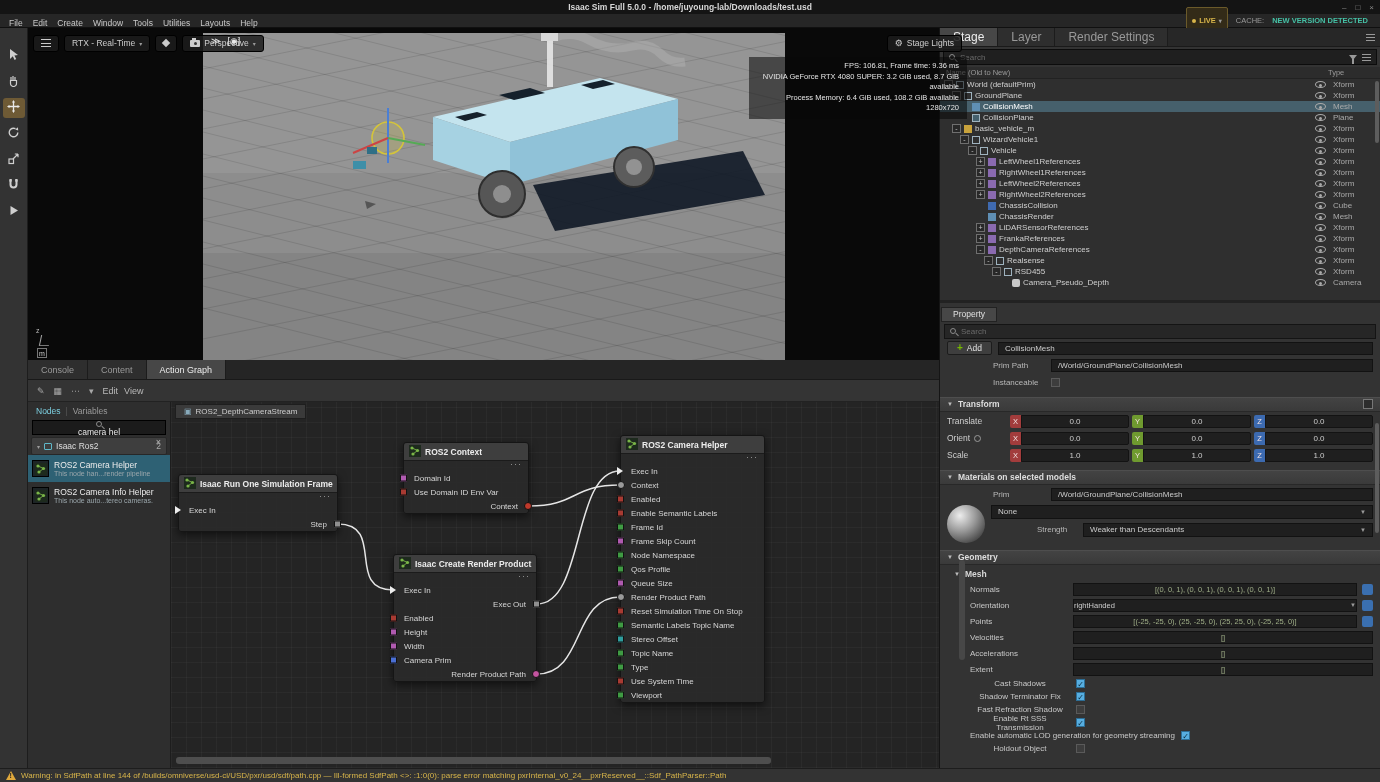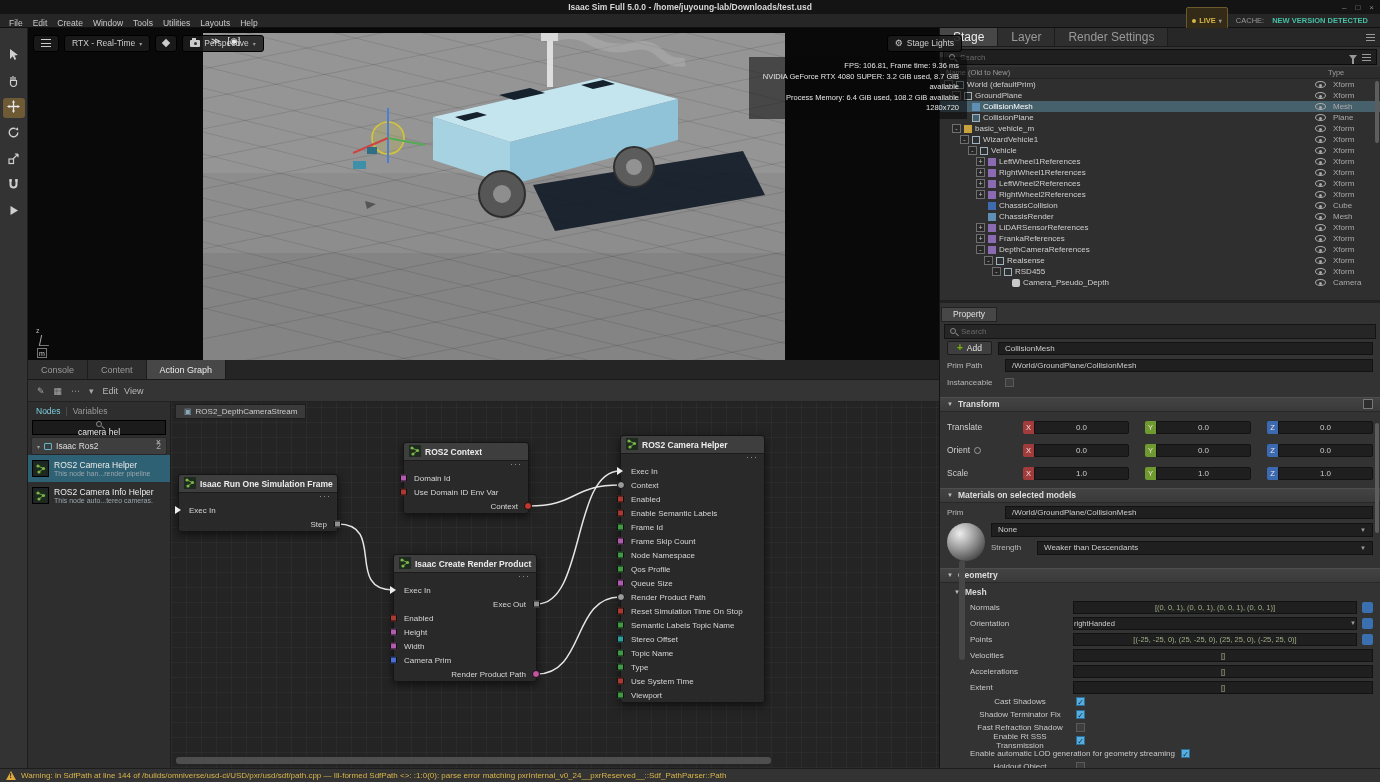--- a/index.html
+++ b/index.html
@@ -128,30 +128,30 @@
   .ti-scope { background:#c8a23c; }
   .eye { width:11px; height:7px; border:1px solid #aaa; border-radius:50%; position:relative; margin-left:auto; flex:0 0 11px; }
   .eye::after { content:""; position:absolute; left:3px; top:1.5px; width:3px; height:3px; border-radius:50%; background:#aaa; }
   .ttype { width:46px; padding-left:7px; color:#aaa; flex:0 0 46px; }
   .tree-scroll { position:absolute; right:1px; top:2px; width:4px; height:62px; background:#5d5d5d; border-radius:2px; }
 
   #prop-panel { position:absolute; top:272px; left:0; right:0; bottom:0; background:#333; border-top:3px solid #222; overflow:hidden; }
   .prop-tab { display:inline-flex; height:15px; background:#474747; border:1px solid #222; padding:0 11px; align-items:center; font-size:8.5px; color:#e0e0e0; margin:1px 0 0 1px; }
   .psearch { height:15px; margin:2px 4px; background:#262626; border:1px solid #141414; display:flex; align-items:center; gap:5px; padding:0 5px; }
   .prow { display:flex; align-items:center; height:15px; margin:2px 7px 0; gap:6px; font-size:8.5px; }
-  .plabel { flex:0 0 52px; color:#b8b8b8; font-size:8px; }
+  .plabel { flex:0 0 52px; color:#b8b8b8; font-size:8px;margin-left:46px; }
   .pfield { flex:1; height:13px; background:#1f1f1f; border:1px solid #121212; color:#ccc; font-size:8px; display:flex; align-items:center; padding:0 6px; overflow:hidden; white-space:nowrap; }
   .add-btn { height:14px; display:flex; align-items:center; gap:4px; background:#3e3e3e; border:1px solid #1c1c1c; border-radius:2px; padding:0 9px; font-size:8.5px; color:#e0e0e0; }
   .plus { color:#76b900; font-weight:bold; font-size:10px; line-height:10px; }
   .cb { width:9px; height:9px; border:1px solid #5a5a5a; background:#3d3d3d; font-size:8px; line-height:9px; text-align:center; color:#0b2b3d; flex:0 0 9px; }
   .cb.on { background:#57aee0; border-color:#2d6e96; }
   .sec-h { height:15px; margin-top:7px; background:linear-gradient(#434343,#3a3a3a); border-top:1px solid #4e4e4e; border-bottom:1px solid #282828; display:flex; align-items:center; gap:5px; padding:0 7px; font-size:8.5px; font-weight:bold; color:#dedede; }
   .tri { font-size:6px; color:#bbb; }
   .sec-ico { margin-left:auto; width:10px; height:10px; border:1px solid #777; background:#2d2d2d; }
-  .t-row { display:flex; align-items:center; height:15px; margin:8px 7px 0; gap:16px; font-size:8.5px; }
+  .t-row { display:flex; align-items:center; height:15px; margin:2px 7px 0; gap:3px; font-size:8.5px; }
   .t-label { flex:0 0 60px; color:#cfcfcf; display:flex; align-items:center; gap:4px; }
   .orient-ico { width:7px; height:7px; border:1px solid #999; border-radius:50%; }
   .axis-group { flex:1; display:flex; height:13px; }
   .axis-chip { flex:0 0 11px; color:#f2e0e0; font-size:7.5px; display:flex; align-items:center; justify-content:center; border-radius:2px 0 0 2px; }
   .axis-val { flex:1; background:#1f1f1f; border:1px solid #131313; color:#ccc; font-size:8px; display:flex; align-items:center; justify-content:center; border-radius:0 2px 2px 0; }
   .mat-flex { display:flex; margin:3px 7px 0; gap:6px; }
   .sphere { flex:0 0 38px; width:38px; height:38px; border-radius:50%; background:radial-gradient(circle at 34% 28%, #ededed, #9a9a9a 42%, #3c3c3c 85%); }
   .mat-col { flex:1; display:flex; flex-direction:column; gap:4px; }
   .dd { height:14px; background:#1f1f1f; border:1px solid #121212; display:flex; align-items:center; padding:0 6px; font-size:8px; color:#ccc;gap:20px; }
   .dd .caret { margin-left:auto; }

